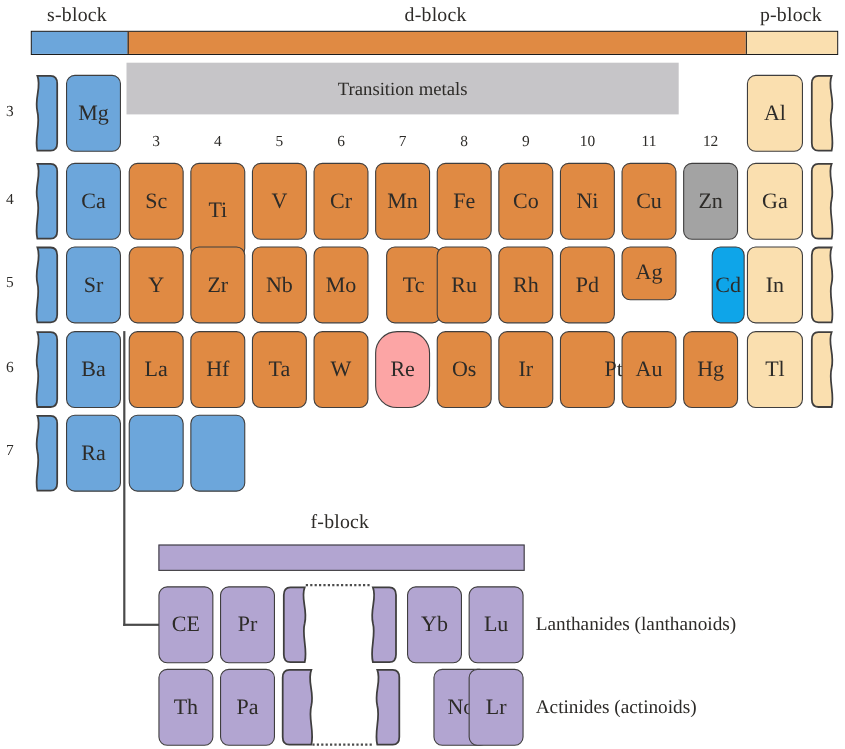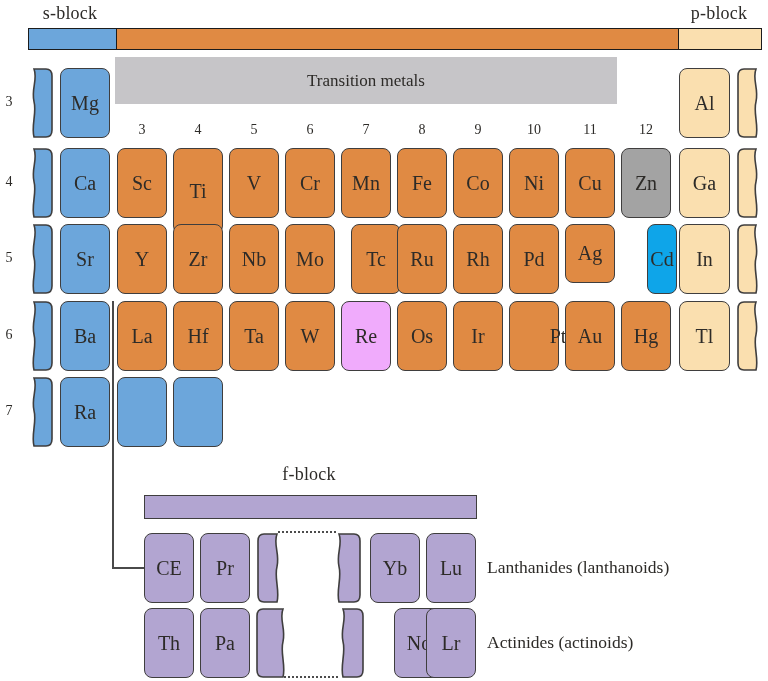--- a/index.html
+++ b/index.html
@@ -22,20 +22,21 @@
   .dotted { position:absolute; border-top:2px dotted #4c4c4c; height:0; }
   .row-label { position:absolute; font-size:17.5px; white-space:nowrap; }
   svg.cell-svg { position:absolute; overflow:visible; display:block; }
 </style>
 </head>
 <body>
 
 <div class="canvas">
 
   <div class="block-label" style="left:20px;top:3px;width:100px;">s-block</div>
+  <div class="block-label" style="left:336px;top:3px;width:120px;">d-block</div>
   <div class="block-label" style="left:664px;top:3px;width:110px;">p-block</div>
 
   <div class="top-bar">
     <div class="seg" style="width:87px;  background:var(--c-s);"></div>
     <div class="seg" style="width:564px; background:var(--c-d);"></div>
     <div class="seg" style="width:83px;  background:var(--c-p);"></div>
   </div>
 
   <div class="gray-bar" style="background:var(--c-gray);">
     <span>Transition metals</span>
@@ -86,36 +87,36 @@
       </svg>
       <div class="cell" style="left:60px;top:224px;width:50px;height:70px;background:#6ca6db;">Sr</div>
       <div class="cell" style="left:117px;top:224px;width:50px;height:70px;background:#e08a43;">Y</div>
       <div class="cell" style="left:173px;top:224px;width:50px;height:70px;background:#e08a43;">Zr</div>
       <div class="cell" style="left:229px;top:224px;width:50px;height:70px;background:#e08a43;">Nb</div>
       <div class="cell" style="left:285px;top:224px;width:50px;height:70px;background:#e08a43;">Mo</div>
       <div class="cell" style="left:341px;top:224px;width:50px;height:70px;background:#e08a43;margin-left:10px;">Tc</div>
       <div class="cell" style="left:397px;top:224px;width:50px;height:70px;background:#e08a43;">Ru</div>
       <div class="cell" style="left:453px;top:224px;width:50px;height:70px;background:#e08a43;">Rh</div>
       <div class="cell" style="left:509px;top:224px;width:50px;height:70px;background:#e08a43;">Pd</div>
-      <div class="cell" style="left:565px;top:224px;width:50px;height:59px;background:#e08a43;">Ag</div>
+      <div class="cell" style="left:565px;top:224px;width:50px;height:49px;background:#e08a43;">Ag</div>
       <div class="cell" style="left:621px;top:224px;width:30px;height:70px;background:#0ea5e9;margin-left:26px;">Cd</div>
       <div class="cell" style="left:679px;top:224px;width:51px;height:70px;background:#fadfaf;">In</div>
       <svg class="cell-svg" style="left:737px;top:224px;" width="25" height="70" viewBox="0 0 25 70">
         <path d="M 7 1 L 19 1 C 15 11.200000000000001 22 21 19 33.6 C 16 44.800000000000004 22 57.4 19 69 L 7 69 Q 1 69 1 62 L 1 8 Q 1 1 7 1 Z" fill="#fadfaf" stroke="#3f3e3e" stroke-width="1.6"></path>
       </svg>
       <div class="num" style="left:0px;top:327px;width:18px;">6</div>
       <svg class="cell-svg" style="left:28px;top:301px;" width="25" height="70" viewBox="0 0 25 70">
         <path d="M 18 1 L 6 1 C 10 11.200000000000001 3 21 6 33.6 C 9 44.800000000000004 3 57.4 6 69 L 18 69 Q 24 69 24 62 L 24 8 Q 24 1 18 1 Z" fill="#6ca6db" stroke="#3f3e3e" stroke-width="1.6"></path>
       </svg>
       <div class="cell" style="left:60px;top:301px;width:50px;height:70px;background:#6ca6db;">Ba</div>
       <div class="cell" style="left:117px;top:301px;width:50px;height:70px;background:#e08a43;">La</div>
       <div class="cell" style="left:173px;top:301px;width:50px;height:70px;background:#e08a43;">Hf</div>
       <div class="cell" style="left:229px;top:301px;width:50px;height:70px;background:#e08a43;">Ta</div>
       <div class="cell" style="left:285px;top:301px;width:50px;height:70px;background:#e08a43;">W</div>
-      <div class="cell" style="left:341px;top:301px;width:50px;height:70px;background:#f0abfc;">Re</div>
+      <div class="cell" style="left:341px;top:301px;width:50px;height:70px;background:#fca5a5;border-radius:20px;">Re</div>
       <div class="cell" style="left:397px;top:301px;width:50px;height:70px;background:#e08a43;">Os</div>
       <div class="cell" style="left:453px;top:301px;width:50px;height:70px;background:#e08a43;">Ir</div>
       <div class="cell" style="left:509px;top:301px;width:50px;height:70px;background:#e08a43;padding-left:48px;">Pt</div>
       <div class="cell" style="left:565px;top:301px;width:50px;height:70px;background:#e08a43;">Au</div>
       <div class="cell" style="left:621px;top:301px;width:50px;height:70px;background:#e08a43;font-family:Liberation Serif, serif;">Hg</div>
       <div class="cell" style="left:679px;top:301px;width:51px;height:70px;background:#fadfaf;">Tl</div>
       <svg class="cell-svg" style="left:737px;top:301px;" width="25" height="70" viewBox="0 0 25 70">
         <path d="M 7 1 L 19 1 C 15 11.200000000000001 22 21 19 33.6 C 16 44.800000000000004 22 57.4 19 69 L 7 69 Q 1 69 1 62 L 1 8 Q 1 1 7 1 Z" fill="#fadfaf" stroke="#3f3e3e" stroke-width="1.6"></path>
       </svg>
       <div class="num" style="left:0px;top:403px;width:18px;">7</div>

